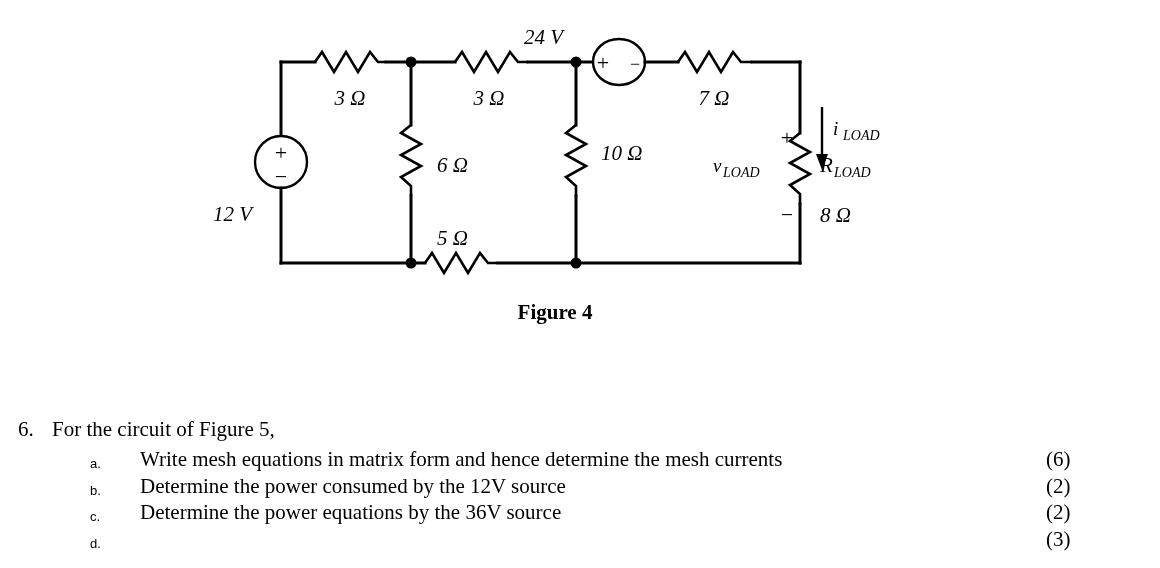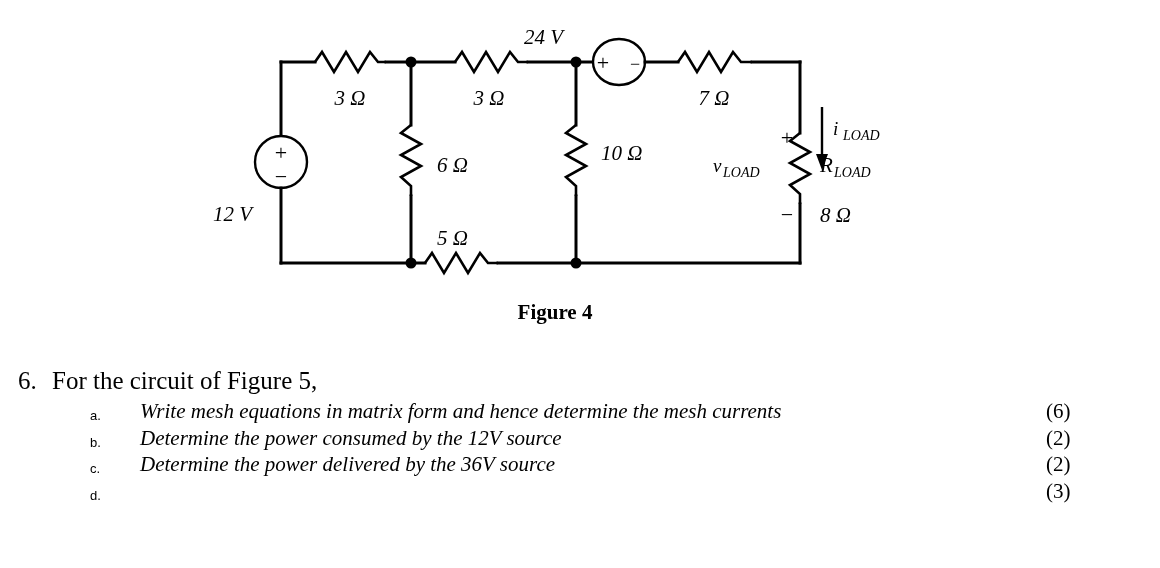--- a/index.html
+++ b/index.html
@@ -36,23 +36,24 @@
     font-weight: bold;
   }
   #question-block {
     position: absolute;
     left: 0;
     top: 368px;
     width: 1160px;
   }
   .q-head {
     position: relative;
-    font-size: 25px;
+    font-size: 21px;
     line-height: 26px;
     padding-left: 18px;
+    margin-top: 48px;
   }
   .q-num {
     display: inline-block;
     width: 34px;
   }
   .q-list {
     margin: 4px 0 0 0;
     padding: 0;
     list-style: none;
   }
@@ -68,21 +69,20 @@
     left: 90px;
     top: 5px;
     font-family: "Liberation Sans", sans-serif;
     font-size: 13px;
   }
   .q-text {
     position: absolute;
     left: 140px;
     top: 0;
     white-space: nowrap;
-    font-style: italic;
   }
   .q-marks {
     position: absolute;
     left: 1046px;
     top: 0;
   }
   text.lbl {
     font-family: "Liberation Serif", serif;
     font-style: italic;
     font-size: 21px;
@@ -219,21 +219,21 @@
       <span class="q-text">Write mesh equations in matrix form and hence determine the mesh currents</span>
       <span class="q-marks">(6)</span>
     </li>
     <li class="q-item">
       <span class="q-marker">b.</span>
       <span class="q-text">Determine the power consumed by the 12V source</span>
       <span class="q-marks">(2)</span>
     </li>
     <li class="q-item">
       <span class="q-marker">c.</span>
-      <span class="q-text">Determine the power delivered by the 36V source</span>
+      <span class="q-text">Determine the power equations by the 36V source</span>
       <span class="q-marks">(2)</span>
     </li>
     <li class="q-item">
       <span class="q-marker">d.</span>
       <span class="q-marks">(3)</span>
     </li>
   </ul>
 </div>
 
 </body></html>

